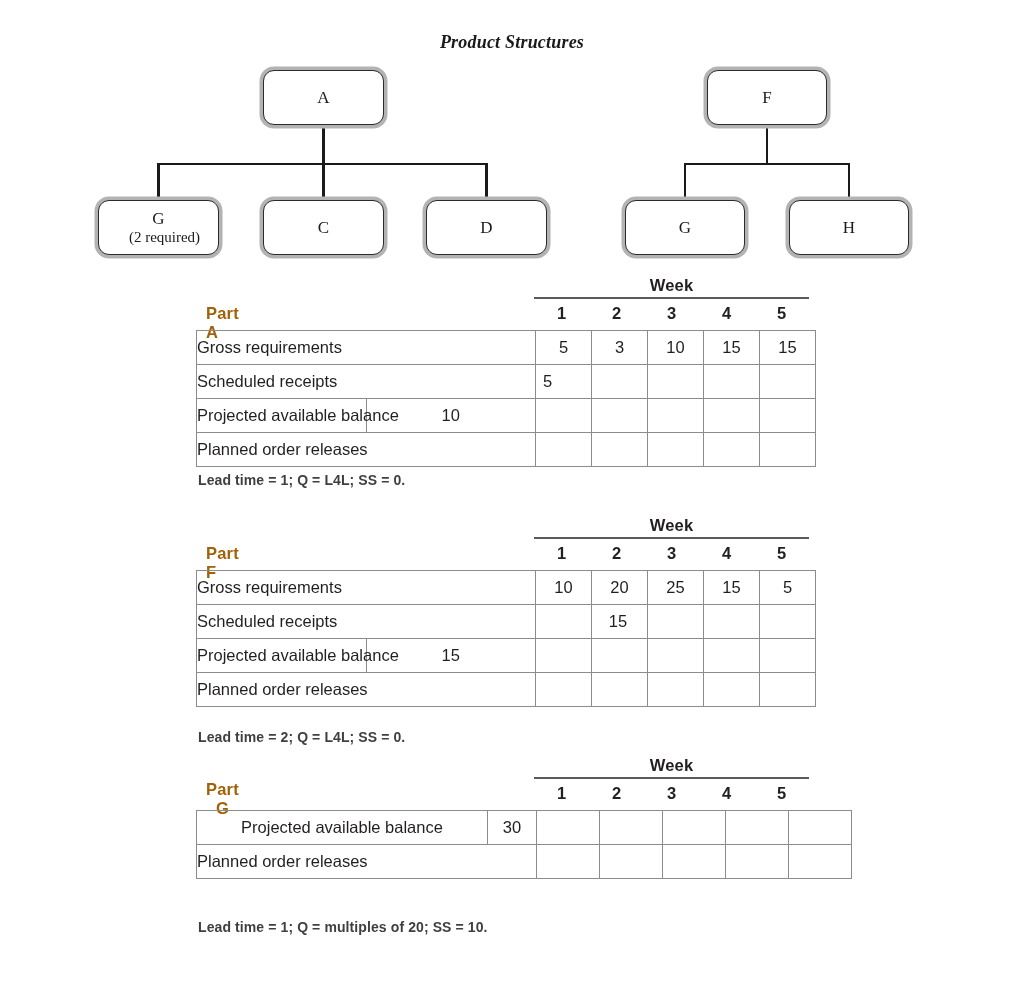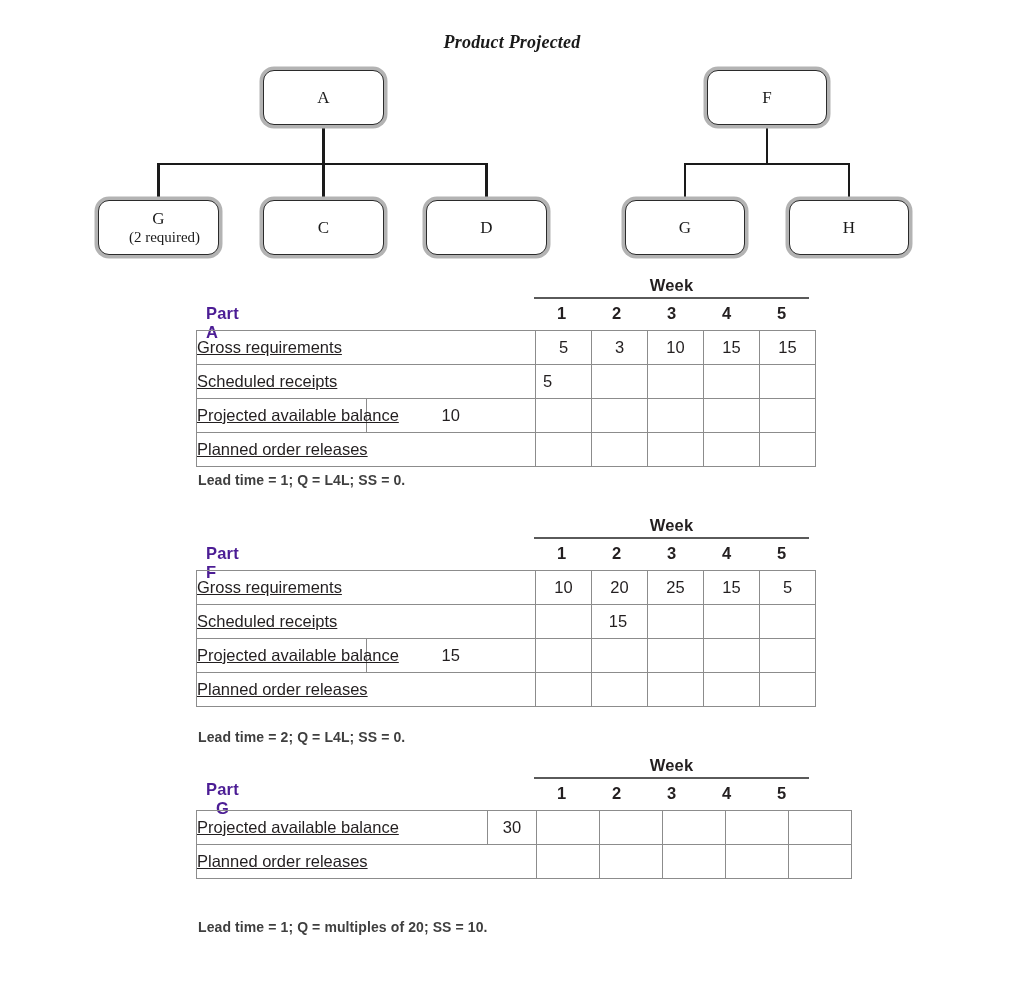--- a/index.html
+++ b/index.html
@@ -81,21 +81,21 @@
   }
   .week-rule {
     position: absolute;
     height: 1.6px;
     background: #5a5a5a;
   }
   .part-label {
     position: absolute;
     font-size: 16.5px;
     font-weight: bold;
-    color: #4c1d95;
+    color: #a16207;
     letter-spacing: .2px;
   }
   .week-num {
     position: absolute;
     font-size: 16.5px;
     font-weight: bold;
     text-align: center;
     color: #231f20;
   }
 
@@ -110,23 +110,22 @@
     border: 1.3px solid #8c8c8c;
     height: 33px;
     padding: 0;
     vertical-align: middle;
     font-weight: 400;
   }
   td.rowlabel {
     padding-left: 8px;
     text-align: left;
     white-space: nowrap;
-    text-decoration: underline;
-  }
-  td.rowlabel.nospan { border-right: 1.3px solid #8c8c8c; }
+  }
+  td.rowlabel.nospan { border-right: 1.3px solid #8c8c8c; text-align: center; }
   td.pabcell {
     text-align: center;
     width: 48px;
   }
   td.wk {
     width: 55px;
     text-align: center;
   }
   td.wk.leftval {
     text-align: left;
@@ -142,21 +141,21 @@
     font-size: 14px;
     font-weight: bold;
     color: #3f3f3f;
     letter-spacing: .1px;
     white-space: nowrap;
   }
 </style>
 </head>
 <body>
 
-<div id="page-title">Product Projected</div>
+<div id="page-title">Product Structures</div>
 
 <div id="structures">
     <div class="node-box" style="left: 263px; top: 70px; width: 121px; height: 55px;">
       <div>A</div>
     </div>
     <div class="node-box" style="left: 98px; top: 200px; width: 121px; height: 55px;">
       <div>G</div>
       <div class="node-sub">(2 required)</div>
     </div>
     <div class="node-box" style="left: 263px; top: 200px; width: 121px; height: 55px;">

